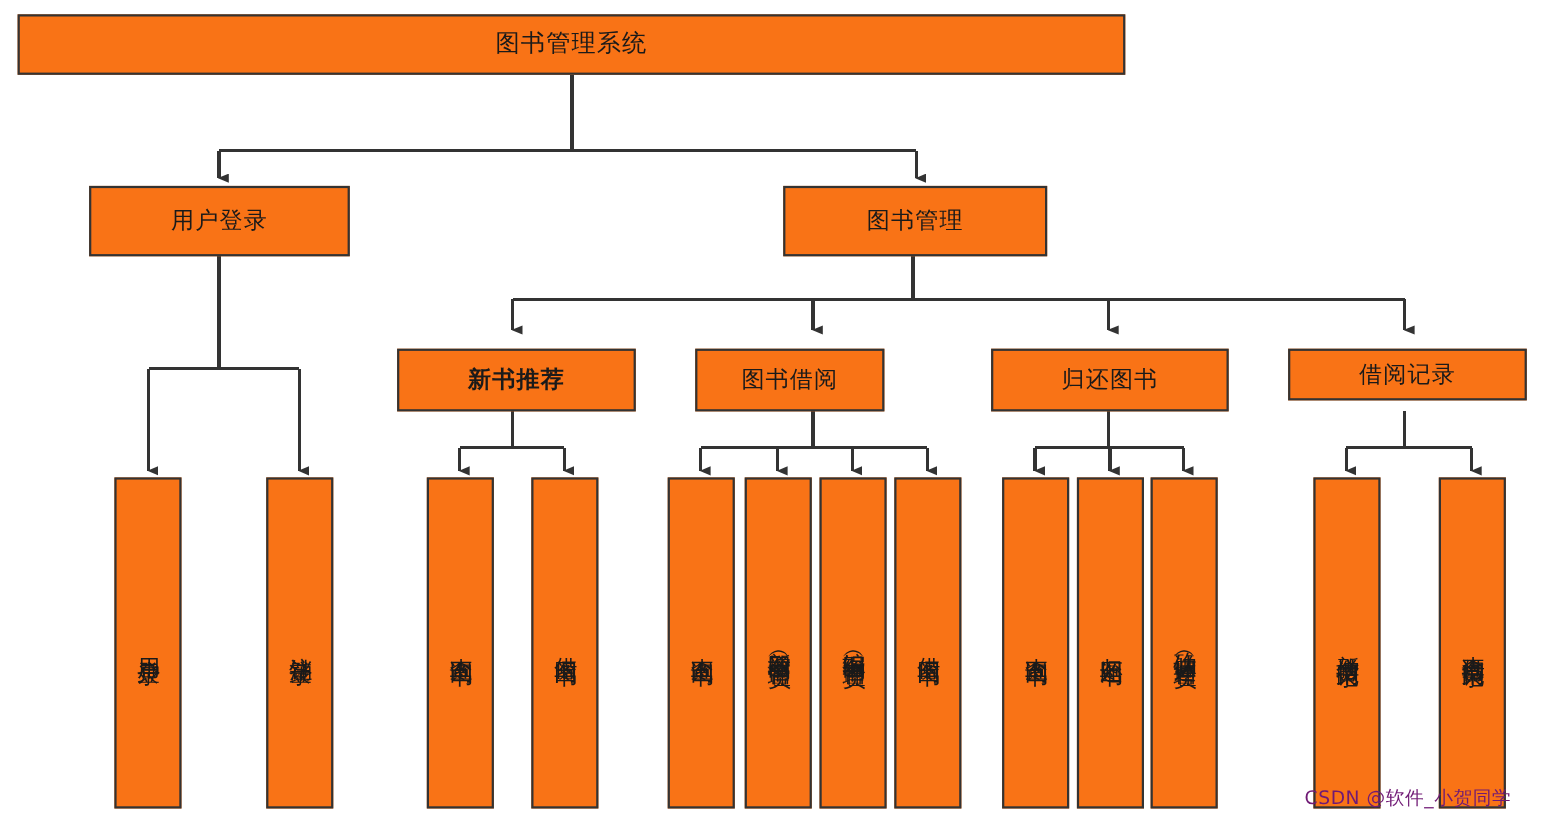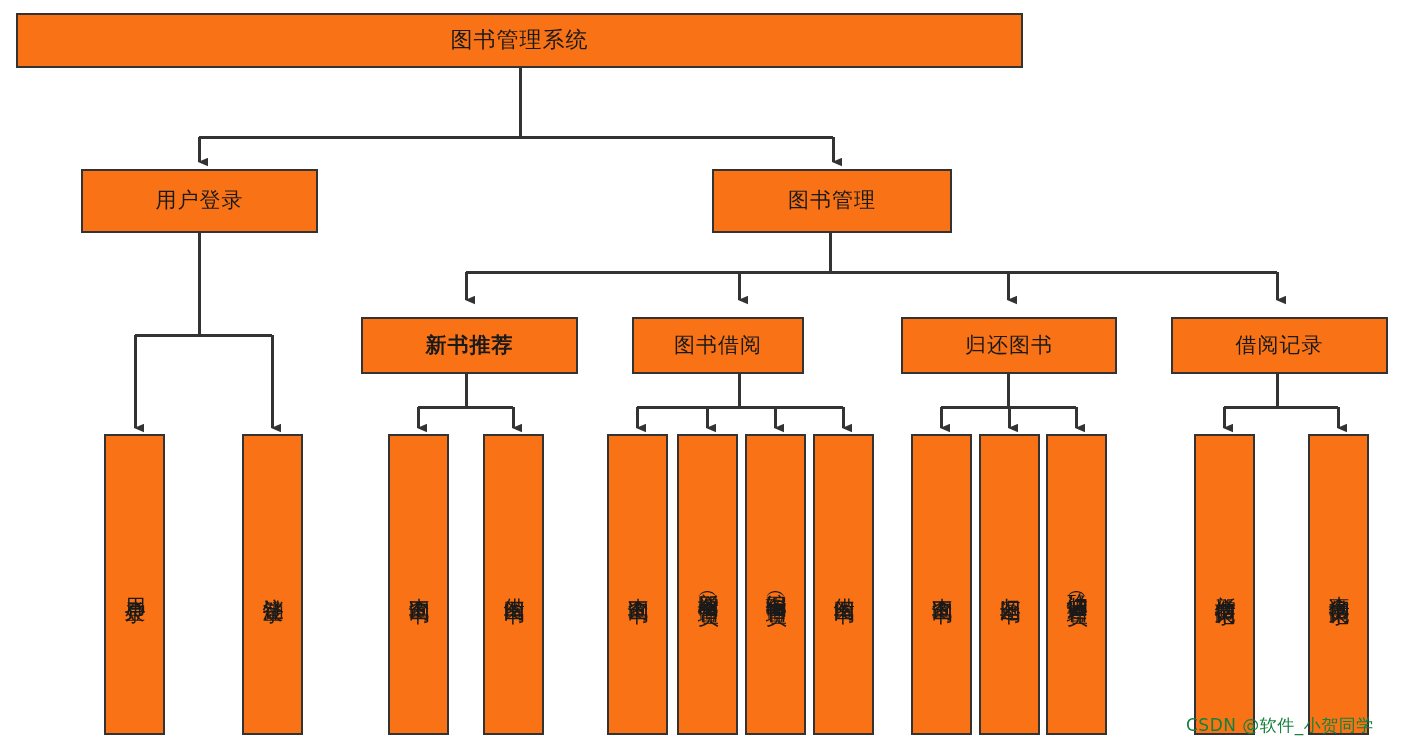--- a/index.html
+++ b/index.html
@@ -55,21 +55,21 @@
     text-orientation: upright;
     white-space: normal;
     display: block;
   }
   .node.root { font-size: 22px; }
   .watermark {
     position: absolute;
     left: 1186px;
     top: 714px;
     font-size: 17px;
-    color: #15803d;
+    color: #701a75;
     white-space: nowrap;
     letter-spacing: 0.5px;
     font-family: "DejaVu Sans", "Liberation Sans", sans-serif;
   }
 </style>
 </head>
 <body>
 
 <div id="diagram-root">
 
@@ -136,21 +136,21 @@
 
   <div class="node horiz" style="left:361px; top:317px; width:217px; height:57px;font-weight:bold;">
     <span class="label">新书推荐</span>
   </div>
   <div class="node horiz" style="left:632px; top:317px; width:172px; height:57px;">
     <span class="label">图书借阅</span>
   </div>
   <div class="node horiz" style="left:901px; top:317px; width:216px; height:57px;">
     <span class="label">归还图书</span>
   </div>
-  <div class="node horiz" style="left:1171px; top:317px; width:217px; height:57px;">
+  <div class="node horiz" style="left:1171px; top:317px; width:217px; height:47px;">
     <span class="label">借阅记录</span>
   </div>
 
   <div class="node vert" style="left:104px; top:434px; width:61px; height:301px;">
     <span class="label">用户登录</span>
   </div>
   <div class="node vert" style="left:242px; top:434px; width:61px; height:301px;">
     <span class="label">注销登录</span>
   </div>
 

